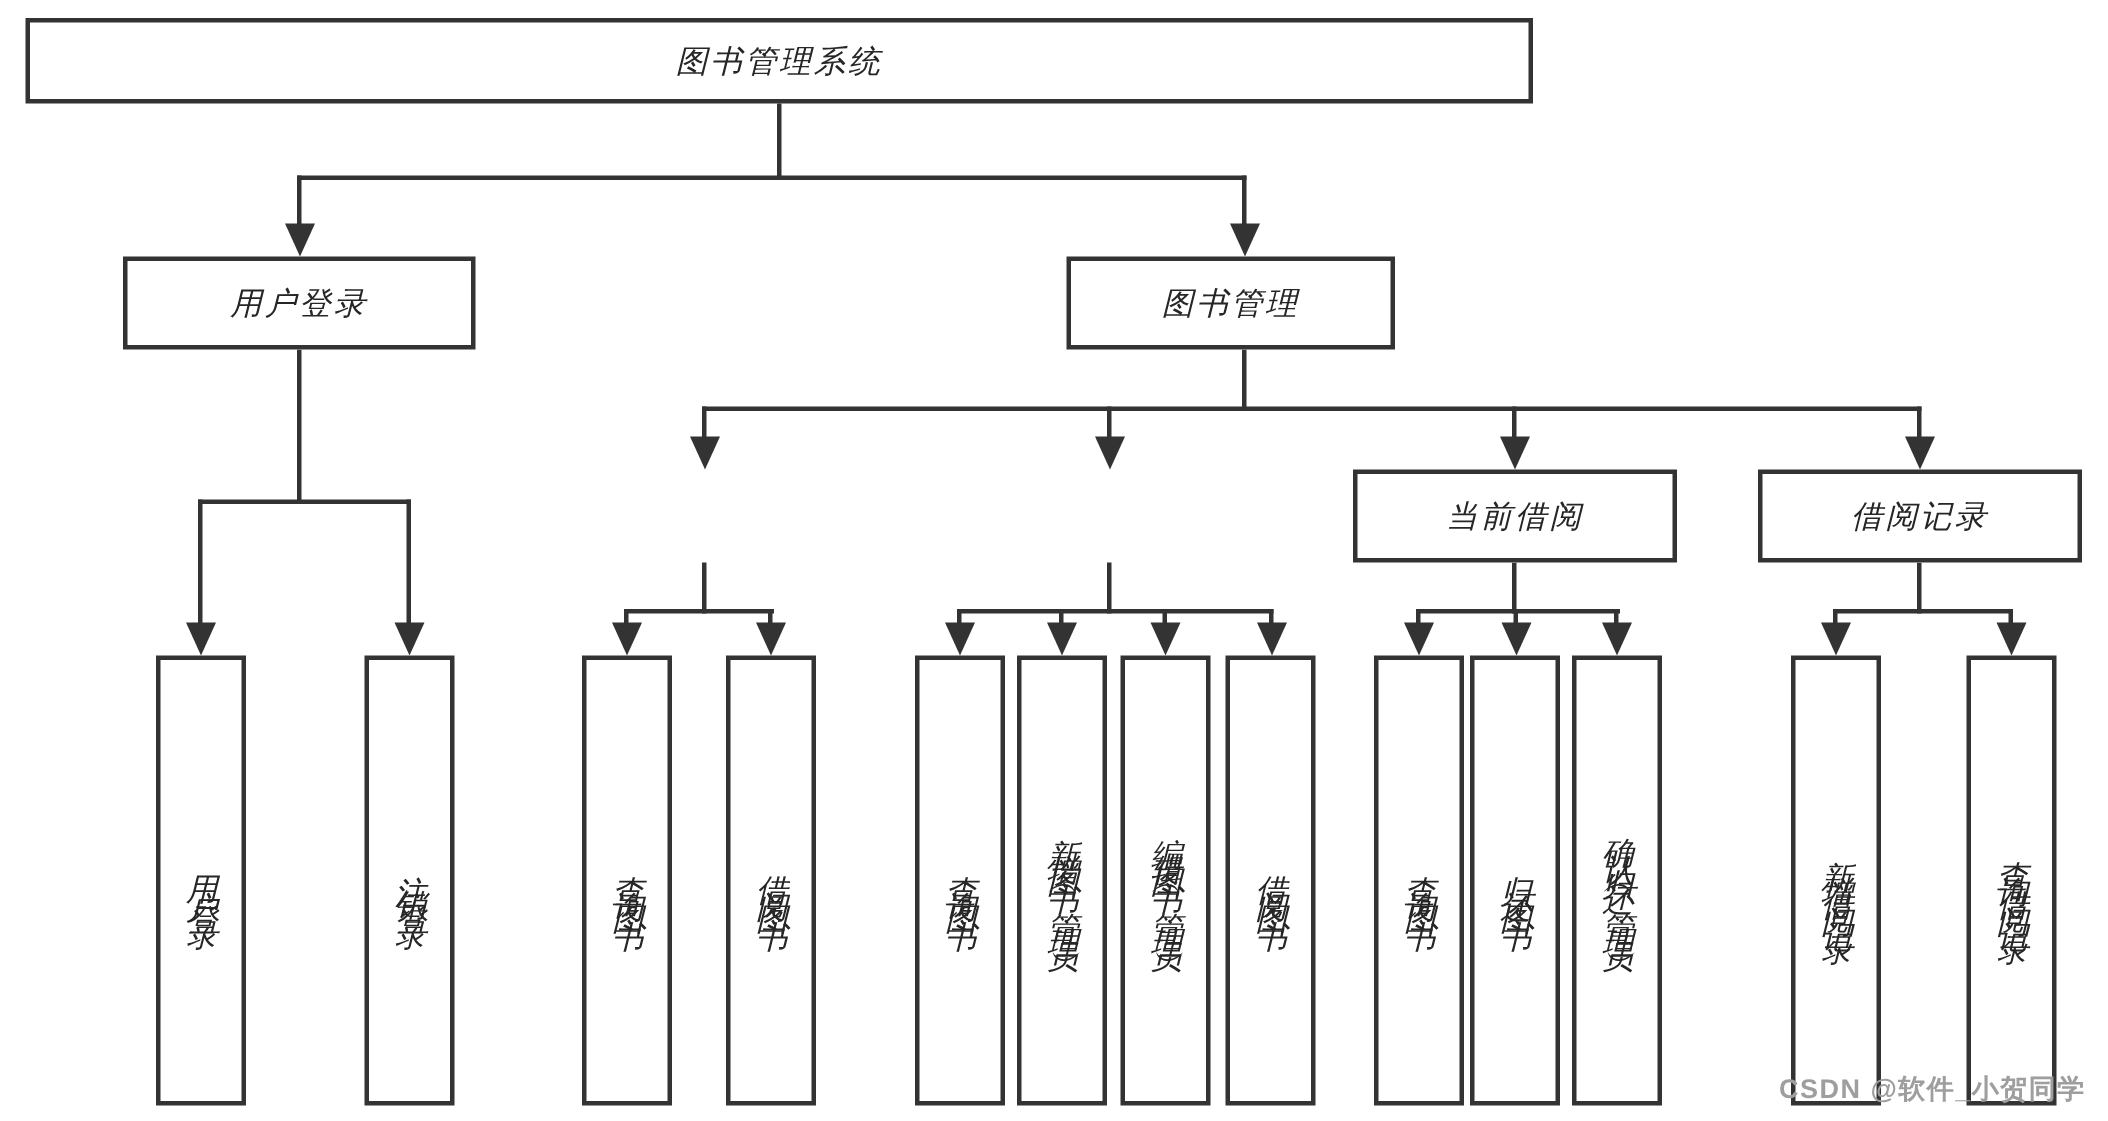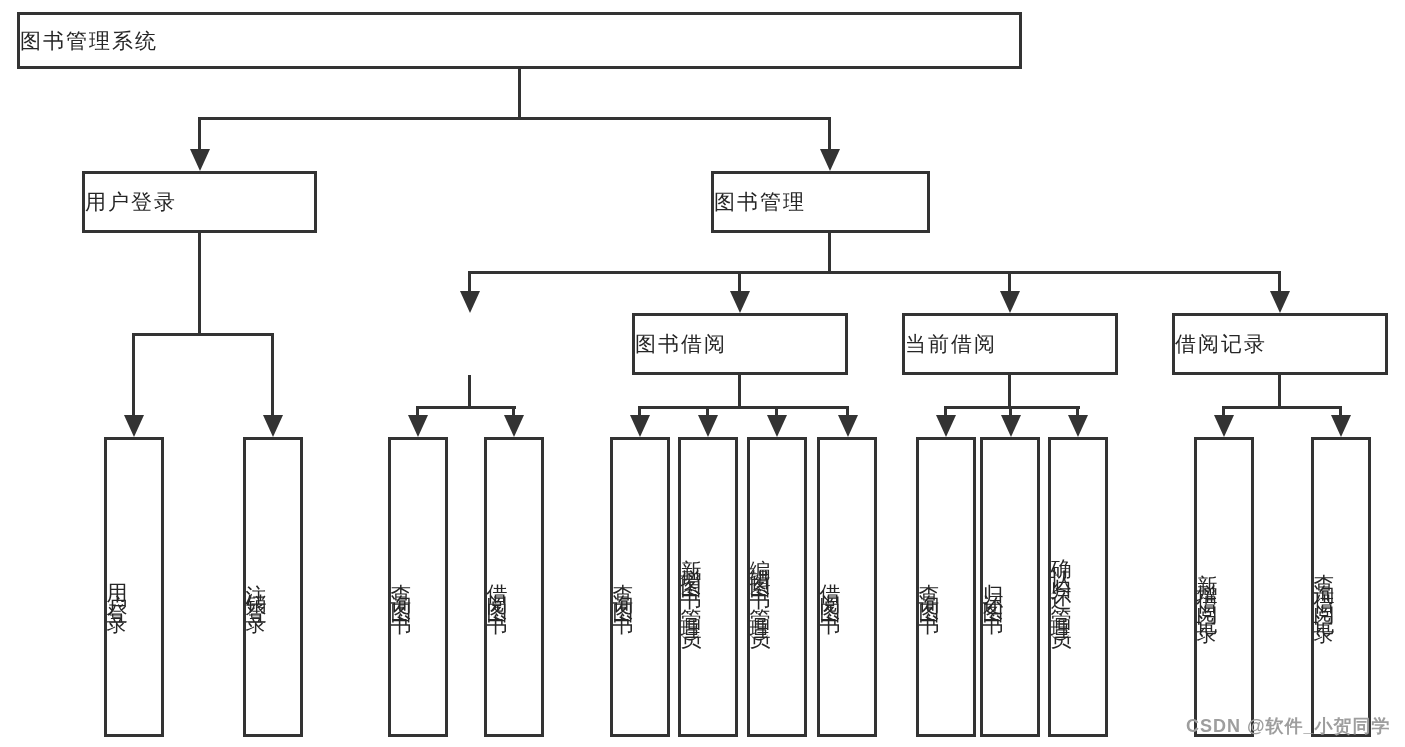--- a/index.html
+++ b/index.html
@@ -20,25 +20,26 @@
     height: 747px;
     background: var(--background);
     overflow: hidden;
   }
   .box {
     position: absolute;
     border: 3px solid var(--line);
     background: var(--background);
     display: flex;
     align-items: center;
-    justify-content: flex-start;
+    justify-content: center;
     color: var(--text);
     font-size: 21px;
     letter-spacing: 2px;
     z-index: 2;
+    font-style: italic;
   }
   .leaf { font-size: 21px; }
   .leaf .vtext {
     writing-mode: vertical-lr;
     text-orientation: mixed;
     line-height: 1;
     letter-spacing: 10px;
     white-space: nowrap;
   }
   .v {
@@ -107,23 +108,20 @@
   <div class="h" style="left:468px;top:271px;width:813px"></div>
   <div class="v" style="left:468px;top:271px;height:22px"></div>
   <div class="t" style="left:460px;top:291px"></div>
   <div class="v" style="left:738px;top:271px;height:22px"></div>
   <div class="t" style="left:730px;top:291px"></div>
   <div class="v" style="left:1008px;top:271px;height:22px"></div>
   <div class="t" style="left:1000px;top:291px"></div>
   <div class="v" style="left:1278px;top:271px;height:22px"></div>
   <div class="t" style="left:1270px;top:291px"></div>
 
-  <div class="box" style="left:632px;top:313px;width:216px;height:62px">
-    <span>图书借阅</span>
-  </div>
   <div class="box" style="left:1172px;top:313px;width:216px;height:62px">
     <span>借阅记录</span>
   </div>
   <div class="box" style="left:902px;top:313px;width:216px;height:62px">
     <span>当前借阅</span>
   </div>
 
   <div class="v" style="left:468px;top:375px;height:34px"></div>
   <div class="h" style="left:416px;top:406px;width:100px"></div>
   <div class="v" style="left:416px;top:406px;height:11px"></div>

